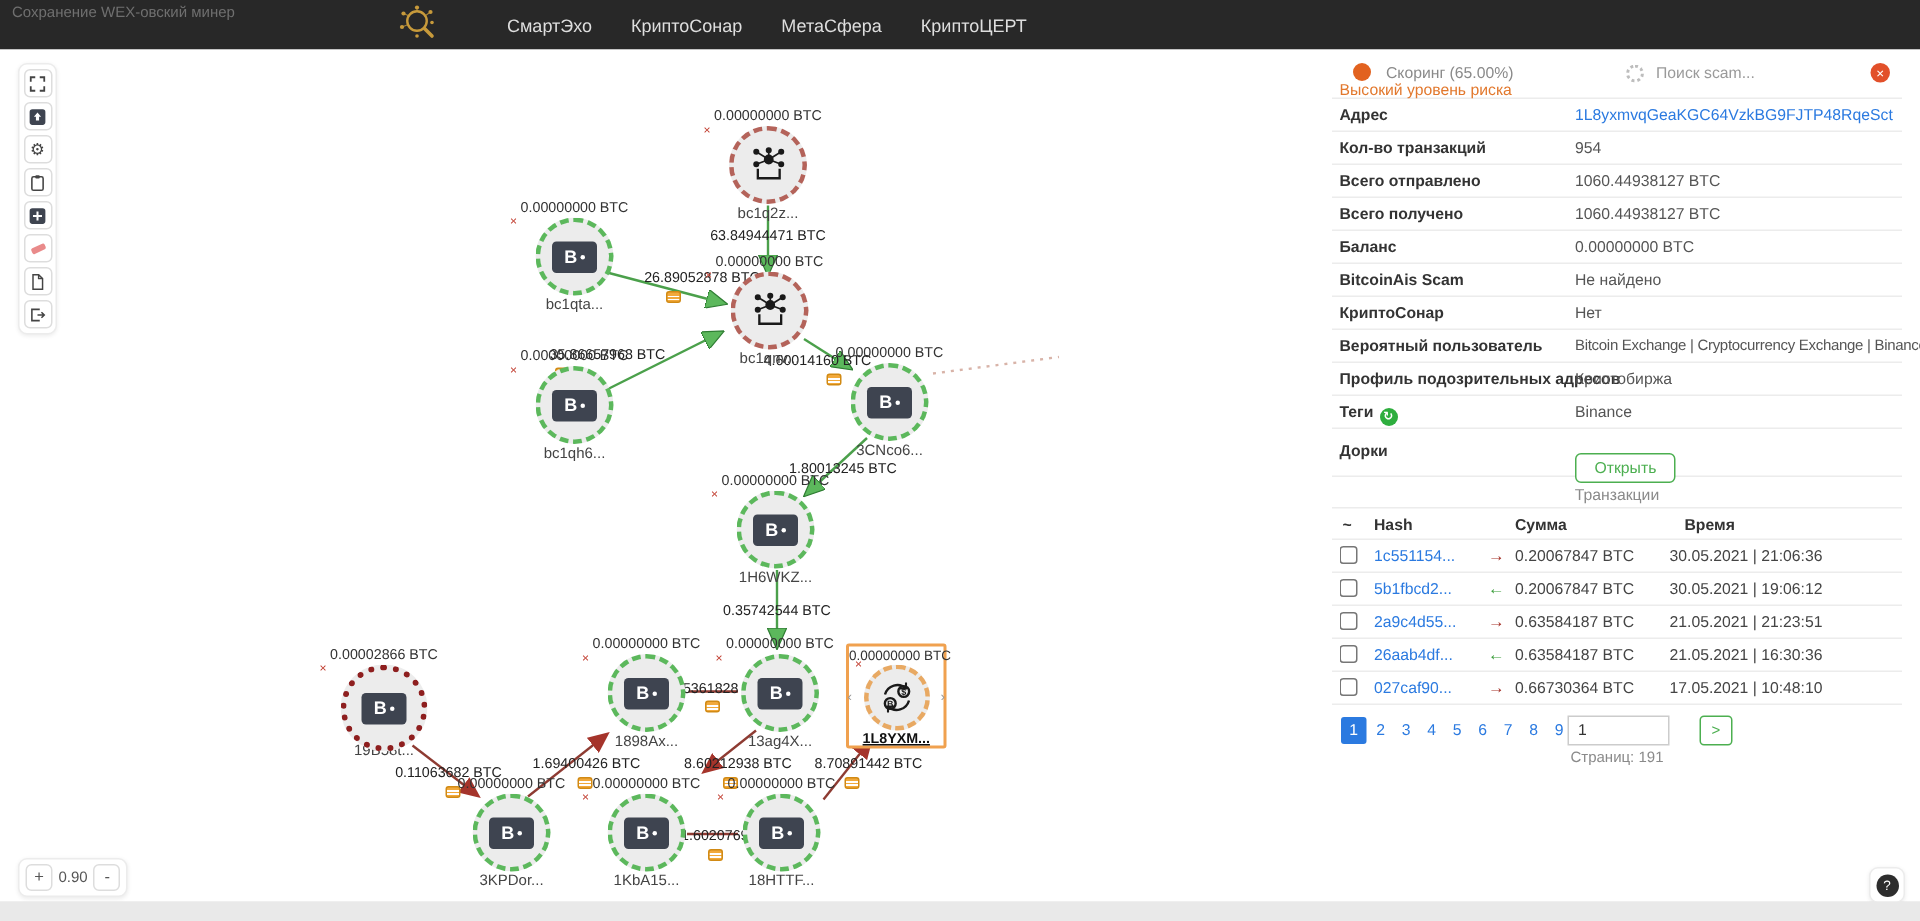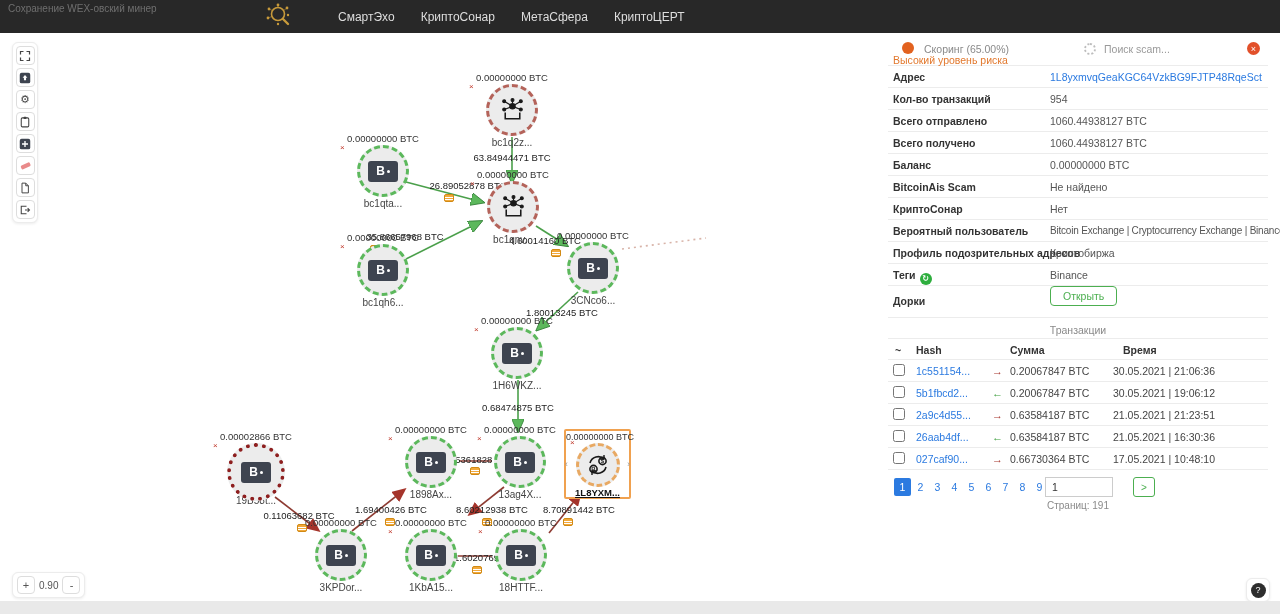--- a/index.html
+++ b/index.html
@@ -83,21 +83,21 @@
   #panel-close { position:absolute; right:8px; top:4px; width:13px; height:13px; border-radius:50%; background:#e2502a;
     color:#fff; font-size:9px; display:flex; align-items:center; justify-content:center; cursor:pointer; }
 
   .prow { position:relative; height:22px; border-bottom:1px solid #ececec; }
   .prow .lbl { position:absolute; left:5px; top:5px; font-weight:bold; color:#333; white-space:nowrap; }
   .prow .val { position:absolute; left:162px; top:5px; color:#555; white-space:nowrap; }
   .prow .val.link, a.hash { color:#2b7ae0; text-decoration:none; cursor:pointer; }
   .prow.tall { height:32px; }
   #tags-badge { display:inline-block; width:12px; height:12px; border-radius:50%; background:#2eae3e; color:#fff;
     font-size:8px; text-align:center; line-height:12px; vertical-align:-2px; margin-left:4px; }
-  #dorks-btn { position:absolute; left:162px; top:0; padding:3px 12px; background:#fff; border:1px solid #4caf50;
+  #dorks-btn { position:absolute; left:162px; top:16px; padding:3px 12px; background:#fff; border:1px solid #4caf50;
     border-radius:4px; color:#4caf50; font-size:10.5px; cursor:pointer; }
 
   #tx-title { height:20px; text-align:center; color:#8a8a8a; padding-top:6px; }
   #tx-header { position:relative; height:22px; border-bottom:1px solid #ececec; border-top:1px solid #ececec; font-weight:bold; color:#333; }
   #tx-header span, .tx-row span, .tx-row a { position:absolute; top:5px; white-space:nowrap; }
   .c-tilde { left:7px; } .c-hash { left:28px; } .c-sum { left:122px; } .c-time { left:235px; }
   .tx-row { position:relative; height:22px; border-bottom:1px solid #ececec; }
   .tx-row input { position:absolute; left:5px; top:4px; width:12px; height:12px; }
   .tx-row .dir { left:104px; font-weight:bold; font-size:11px; }
   .dir.out { color:#a5332a; } .dir.in { color:#3a9d3a; }
@@ -222,21 +222,21 @@
           <line x1="458" y1="556" x2="492" y2="556" stroke="#8e3b32"></line>
           <line x1="622" y1="249" x2="706" y2="238" stroke="#d8b3a8" stroke-dasharray="2,4"></line>
         </g>
       </svg>
 
       <div class="edge-label" style="left:512px;top:119px">63.84944471 BTC</div>
       <div class="edge-label" style="left:468px;top:147px">26.89052878 BTC</div>
       <div class="edge-label" style="left:405px;top:198px">35.86657968 BTC</div>
       <div class="edge-label" style="left:545px;top:202px">4.60014160 BTC</div>
       <div class="edge-label" style="left:562px;top:274px">1.80013245 BTC</div>
-      <div class="edge-label" style="left:518px;top:369px">0.68474875 BTC</div>
+      <div class="edge-label" style="left:518px;top:369px">0.35742544 BTC</div>
       <div class="edge-label" style="left:299px;top:477px">0.11063682 BTC</div>
       <div class="edge-label" style="left:391px;top:471px">1.69400426 BTC</div>
       <div class="edge-label" style="left:492px;top:471px">8.60212938 BTC</div>
       <div class="edge-label" style="left:579px;top:471px">8.70891442 BTC</div>
       <div class="edge-label" style="left:478px;top:421px;z-index:1">6.85361828 BTC</div>
       <div class="edge-label" style="left:490px;top:519px;z-index:1">1.60207696 BTC</div>
 
       <div class="edge-chip" style="left:444px;top:161px"></div>
       <div class="edge-chip" style="left:370px;top:212px"></div>
       <div class="edge-chip" style="left:551px;top:216px"></div>

